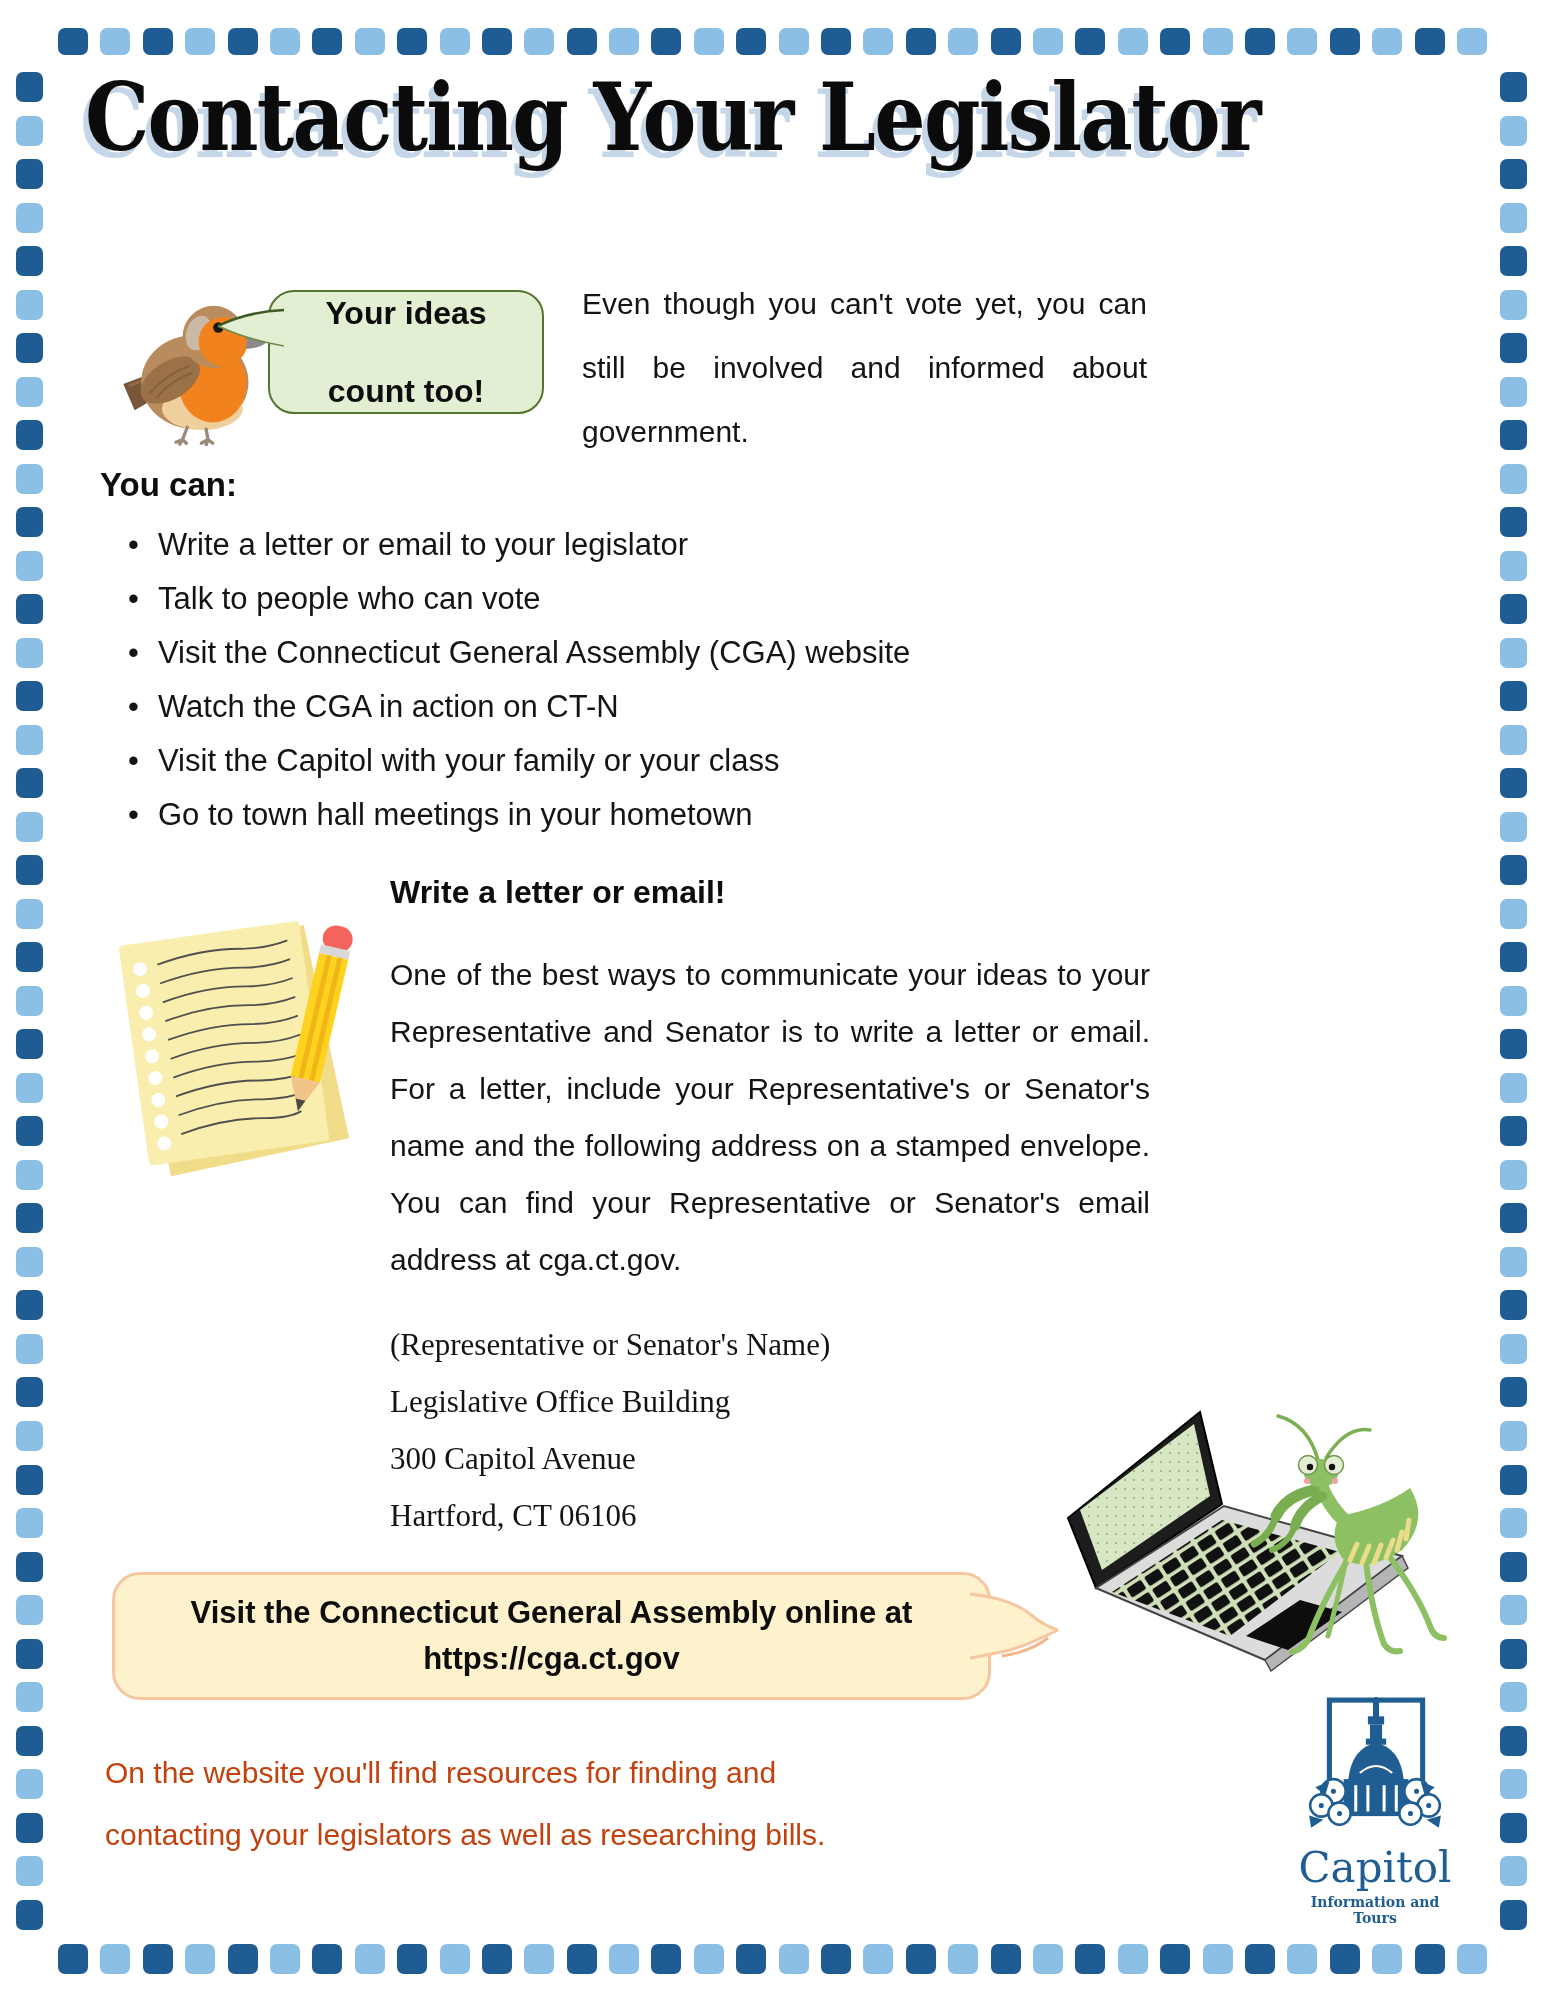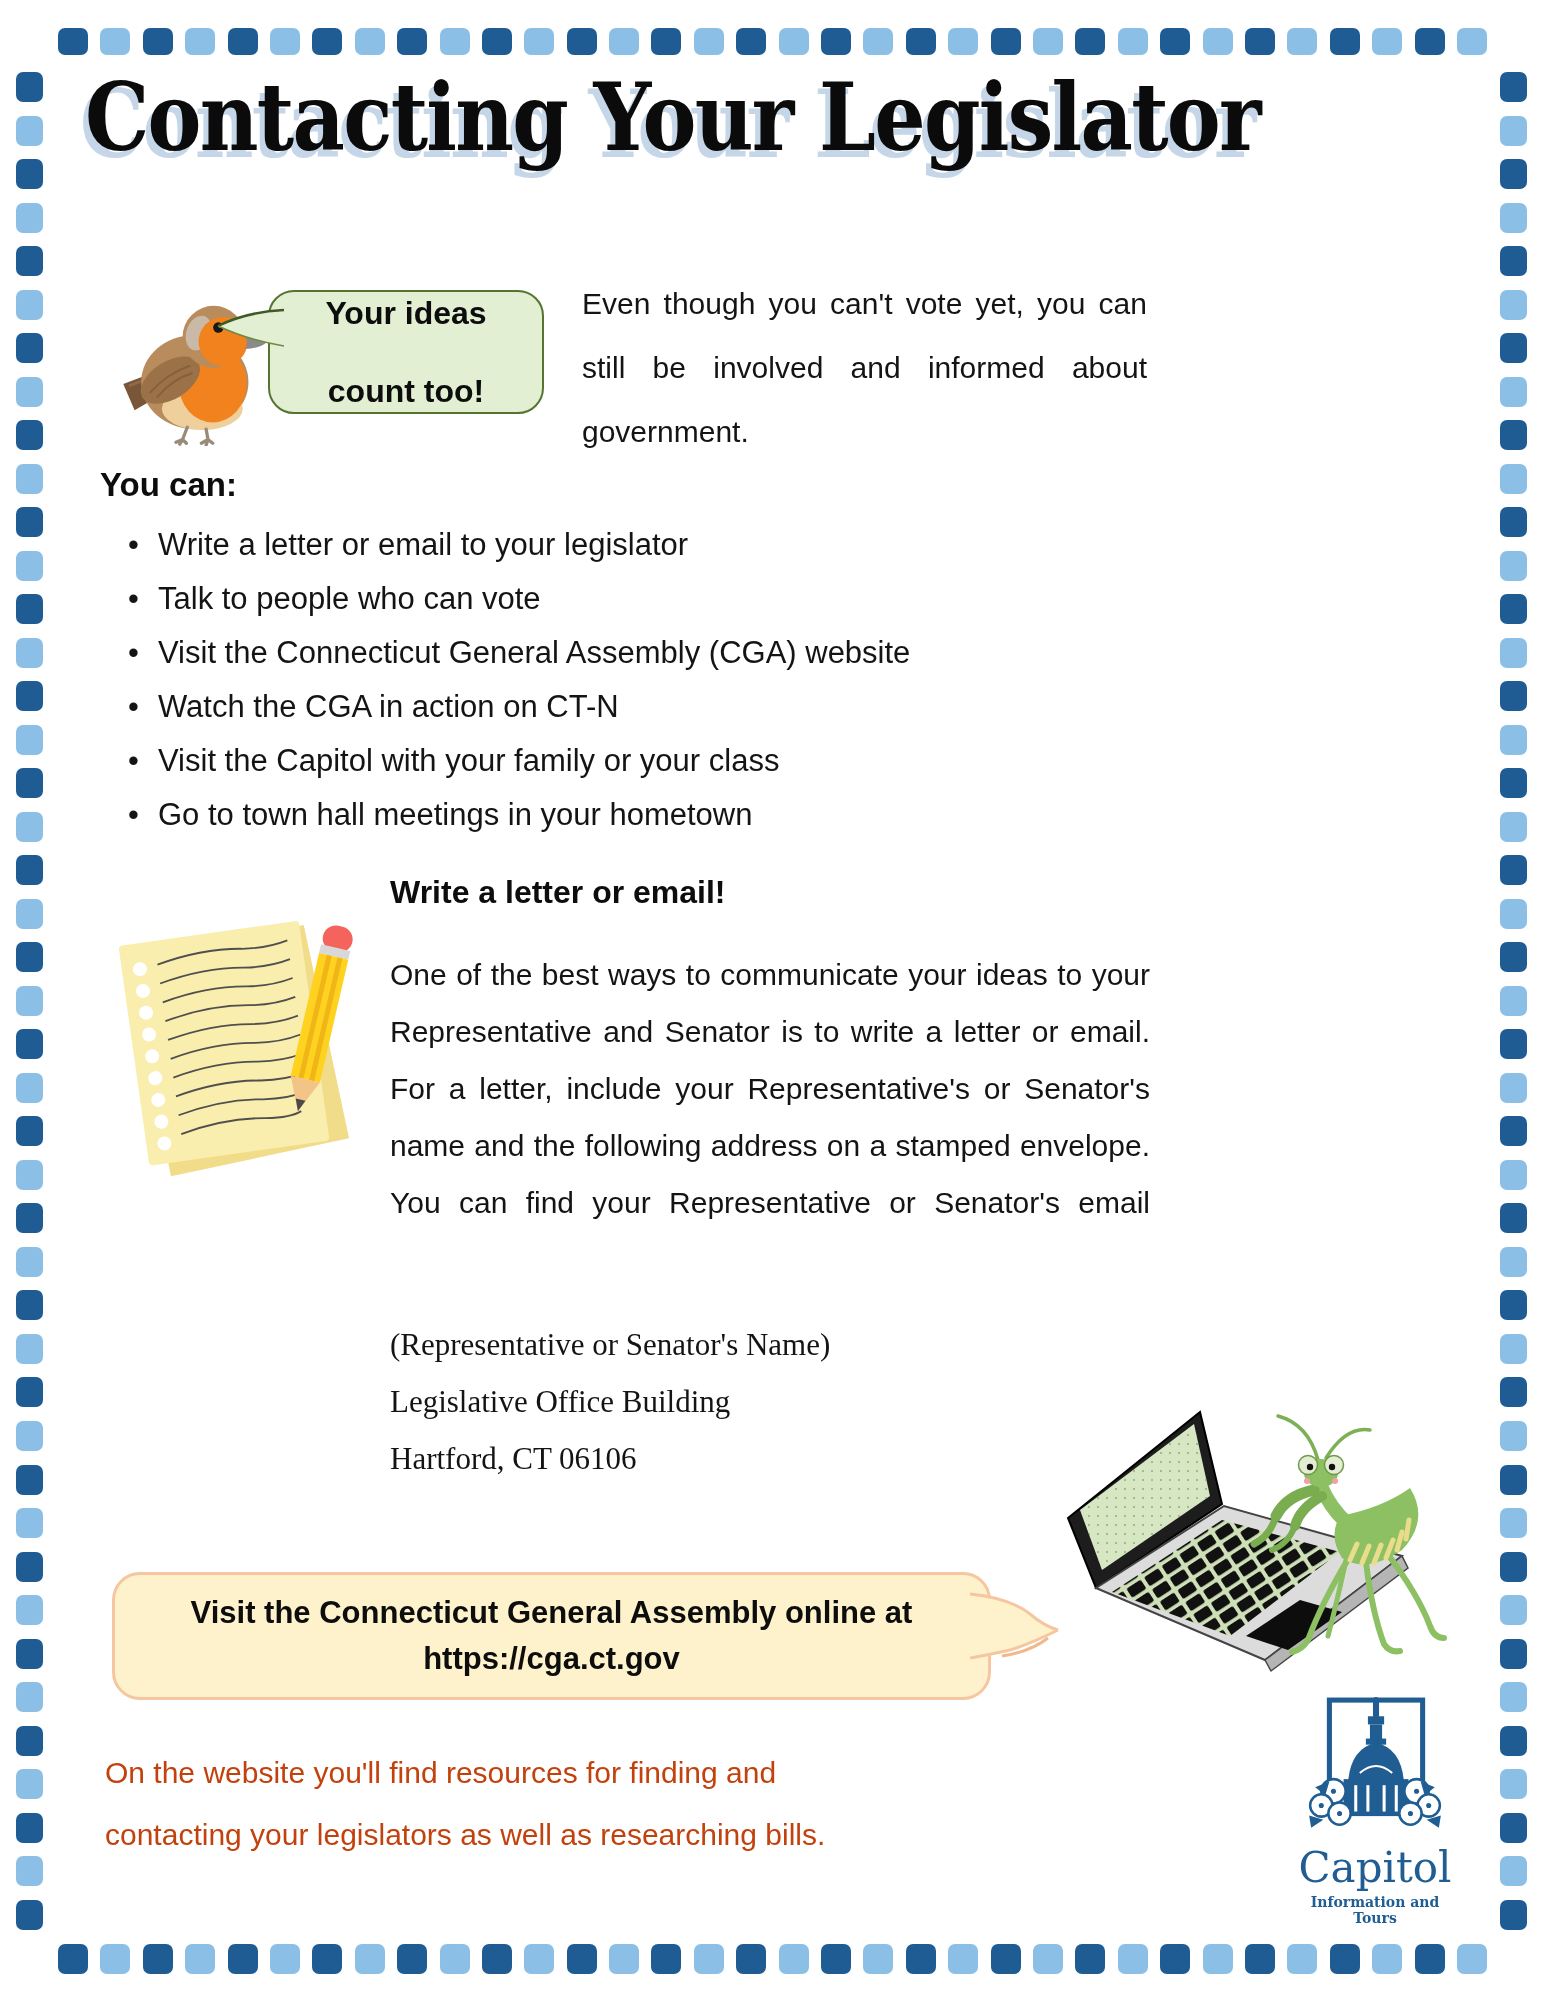--- a/index.html
+++ b/index.html
@@ -324,24 +324,26 @@
     </g>
   </svg>
 
   <div class="letter-heading">Write a letter or email!</div>
   <div class="letter-par">
     <div class="jline">One of the best ways to communicate your ideas to your</div>
     <div class="jline">Representative and Senator is to write a letter or email.</div>
     <div class="jline">For a letter, include your Representative's or Senator's</div>
     <div class="jline">name and the following address on a stamped envelope.</div>
     <div class="jline">You can find your Representative or Senator's email</div>
+    <div class="jlast">address at cga.ct.gov.</div>
   </div>
   <div class="address">
     <div>(Representative or Senator's Name)</div>
     <div>Legislative Office Building</div>
+    <div>300 Capitol Avenue</div>
     <div>Hartford, CT 06106</div>
   </div>
 
   <svg class="laptop-mantis-svg" viewBox="0 0 400 278">
     <defs>
       <pattern id="p-dots" width="9" height="9" patternUnits="userSpaceOnUse">
         <circle cx="3" cy="3" r="1" fill="#8fae77"></circle>
       </pattern>
       <pattern id="p-keys" width="21" height="17" patternUnits="userSpaceOnUse" patternTransform="rotate(-33) scale(1,0.85)">
         <rect x="1" y="1" width="17" height="13" rx="2" fill="#111111"></rect>

